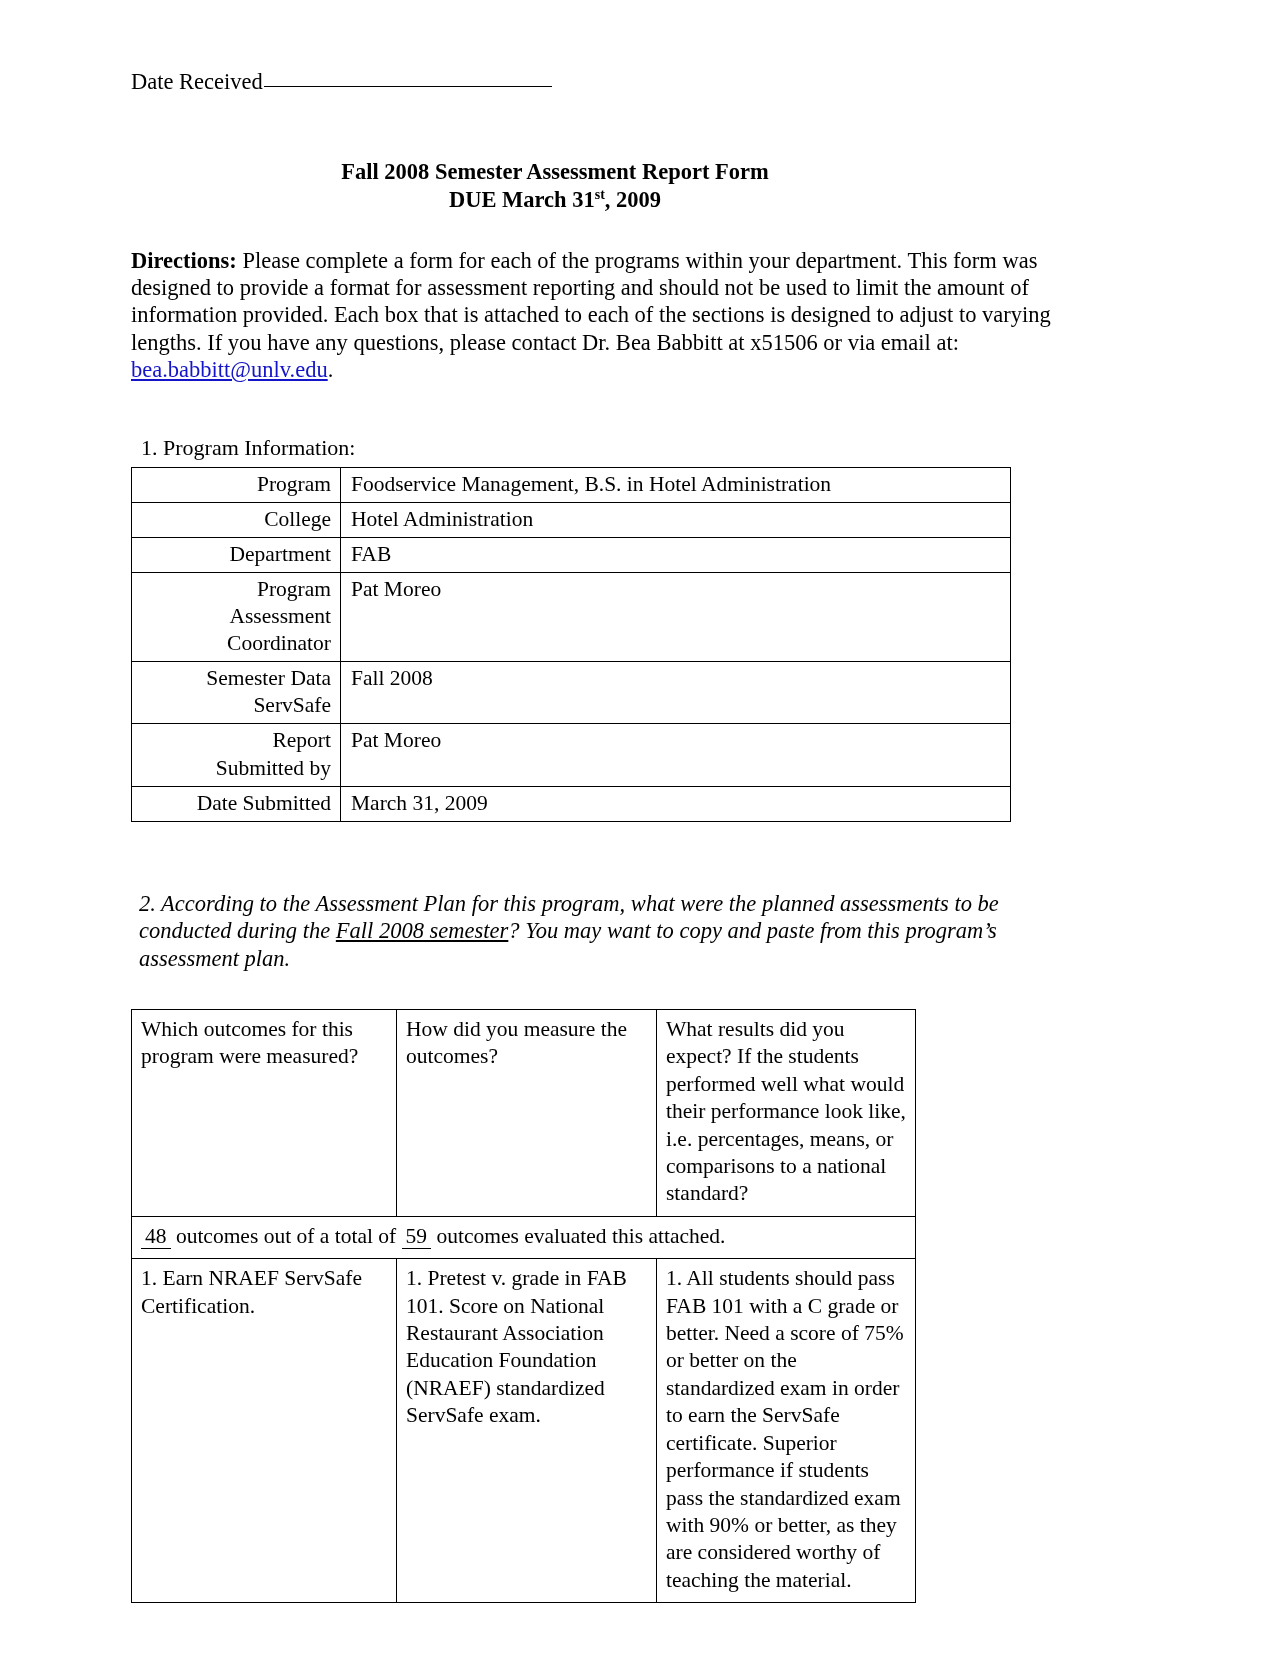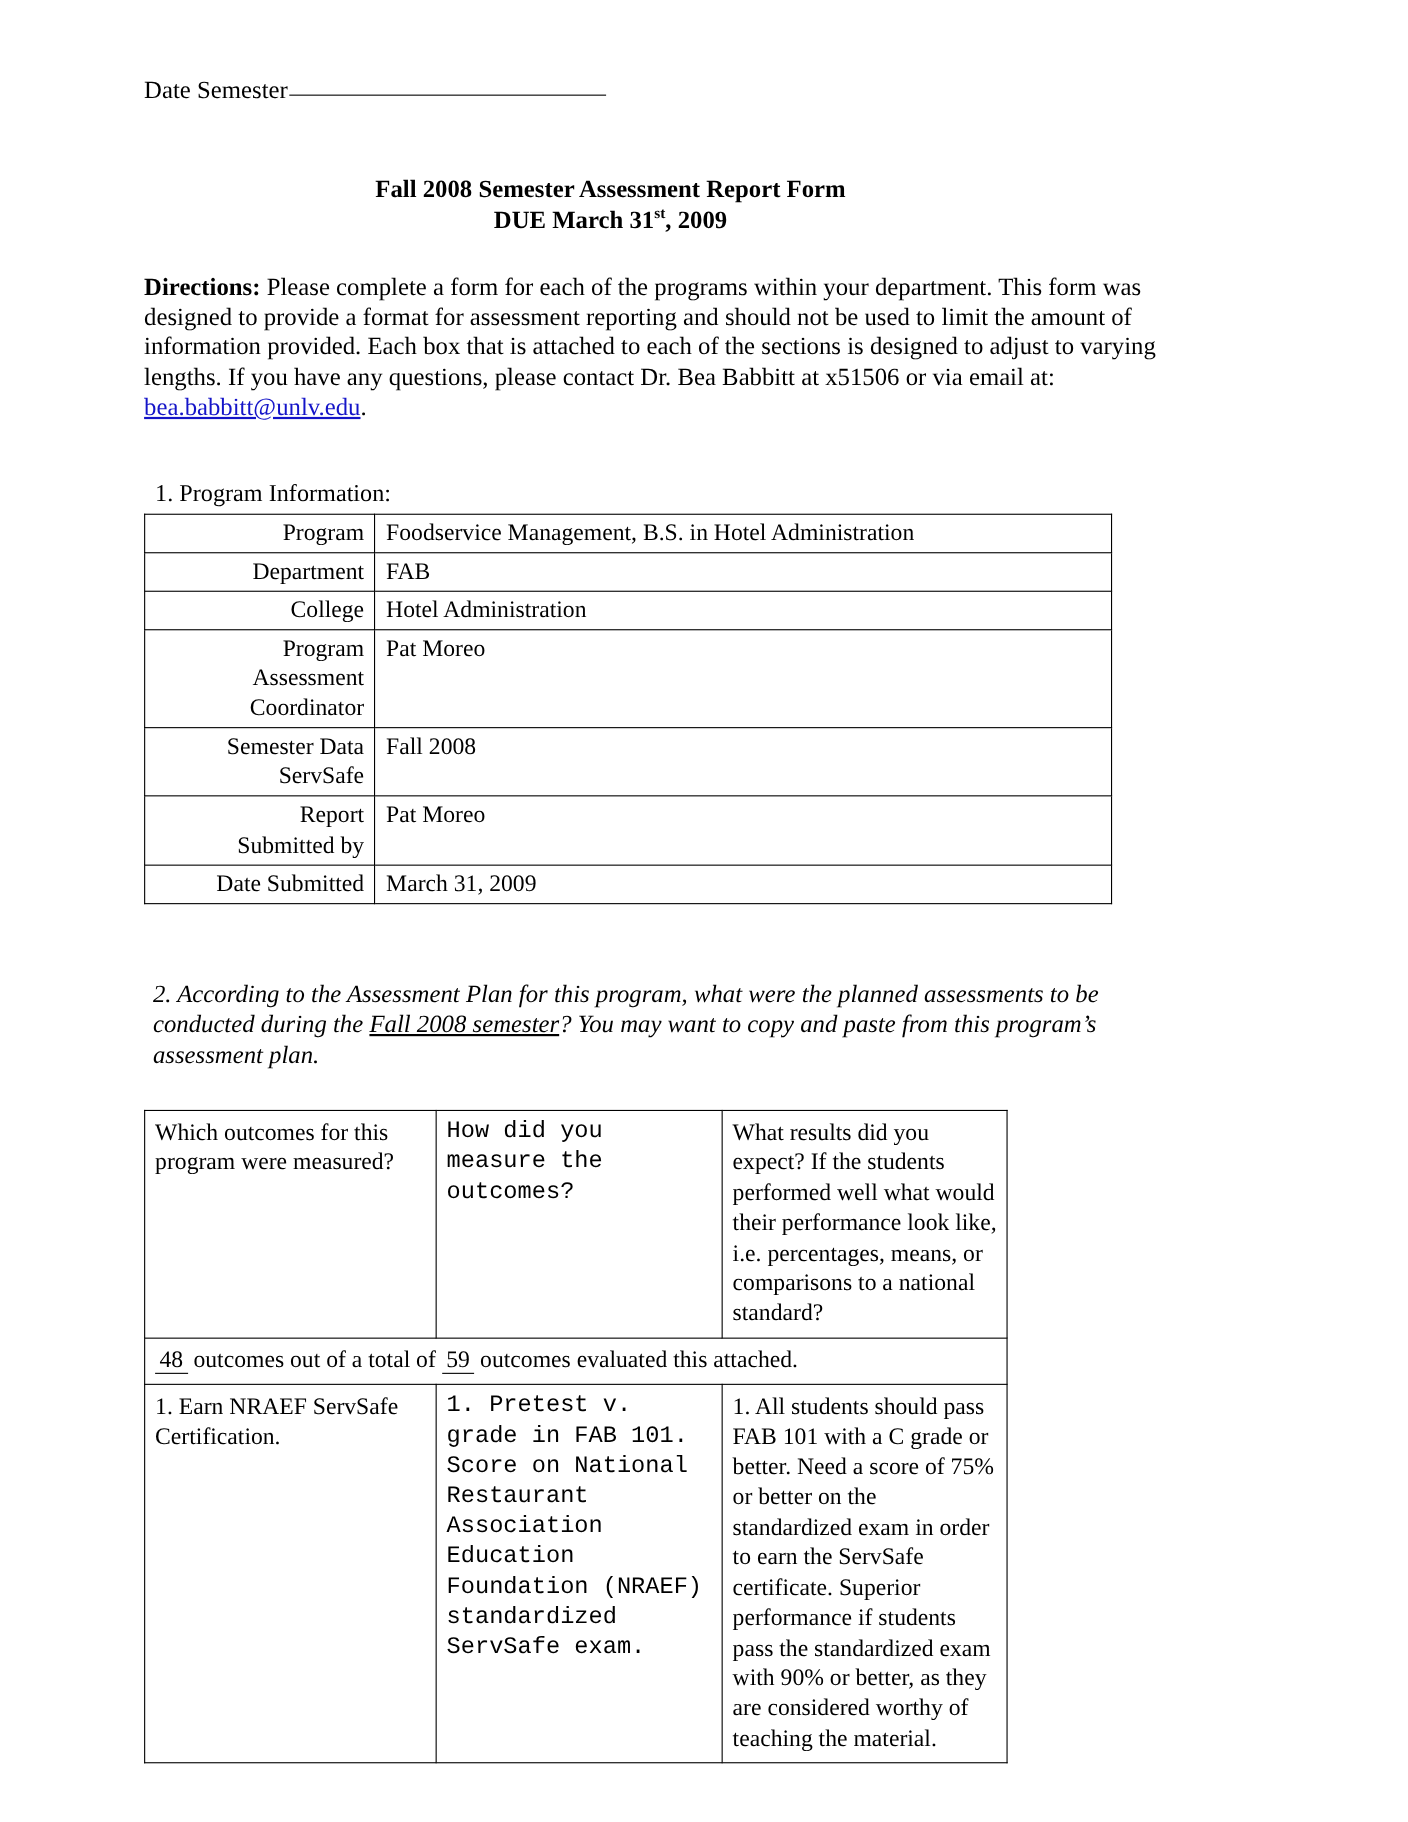--- a/index.html
+++ b/index.html
@@ -126,62 +126,62 @@
     margin-top: 37px;
     font-size: 21.5px;
     line-height: 1.275;
   }
   table.outcomes td {
     border: 1.6px solid #000;
     padding: 6px 9px 8px 9px;
     vertical-align: top;
   }
   table.outcomes td.c1 { width: 246px; }
-  table.outcomes td.c2 { width: 241px; font-family: Liberation Mono, monospace; }
+  table.outcomes td.c2 { width: 241px; }
   table.outcomes td.c3 { width: auto; }
   td.count-row {
     padding: 3px 9px 4px 14px;
   }
   .blank-num {
     border-bottom: 1.4px solid #000;
     padding: 0 4px;
   }
   .hdr-cell { height: 118px; }
   .body-cell { height: 226px; }
 </style>
 </head>
 <body>
 
 <div class="page">
   <div class="content">
 
-    <div class="date-received"><span>Date Semester</span><span class="rule"></span></div>
+    <div class="date-received"><span>Date Received</span><span class="rule"></span></div>
 
     <div class="title-block">
       <span>Fall 2008 Semester Assessment Report Form</span>
       <span class="line2"><span>DUE March 31</span><sup class="ord">st</sup><span>, 2009</span></span>
     </div>
 
     <p class="directions"><b>Directions:</b><span>  Please complete a form for each of the programs within your department.  This form was designed to provide a format for assessment reporting and should not be used to limit the amount of information provided.  Each box that is attached to each of the sections is designed to adjust to varying lengths.  If you have any questions, please contact Dr. Bea Babbitt at x51506 or via email at: </span><a class="link" href="#">bea.babbitt@unlv.edu</a><span>.</span></p>
 
     <div class="section-head">1.  Program Information:</div>
 
     <table class="prog">
       <tbody>
         <tr>
           <td class="lbl h1">Program</td>
           <td class="val h1">Foodservice Management, B.S. in Hotel Administration</td>
         </tr>
         <tr>
+          <td class="lbl h1">College</td>
+          <td class="val h1">Hotel Administration</td>
+        </tr>
+        <tr>
           <td class="lbl h1">Department</td>
           <td class="val h1">FAB</td>
-        </tr>
-        <tr>
-          <td class="lbl h1">College</td>
-          <td class="val h1">Hotel Administration</td>
         </tr>
         <tr>
           <td class="lbl h3">
             <div>Program</div>
             <div>Assessment</div>
             <div>Coordinator</div>
           </td>
           <td class="val h3">Pat Moreo</td>
         </tr>
         <tr>

